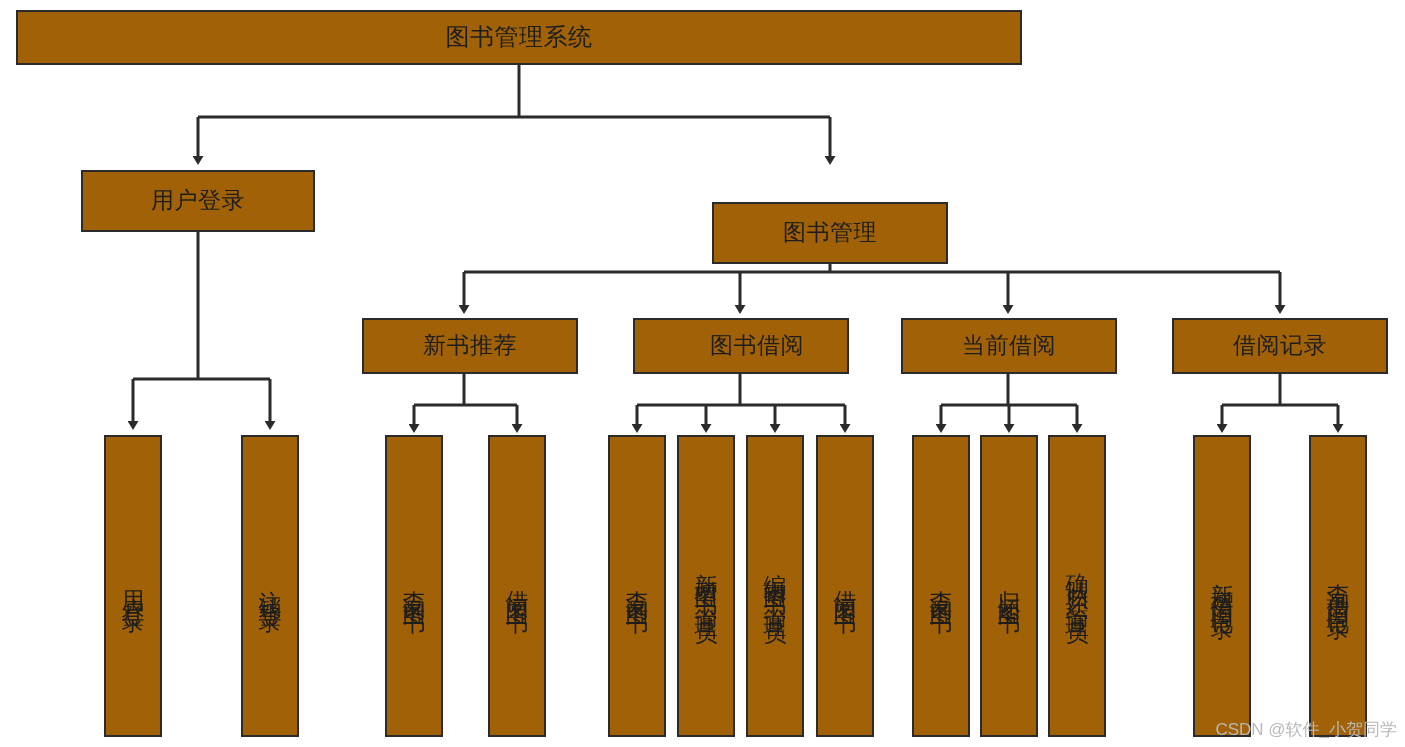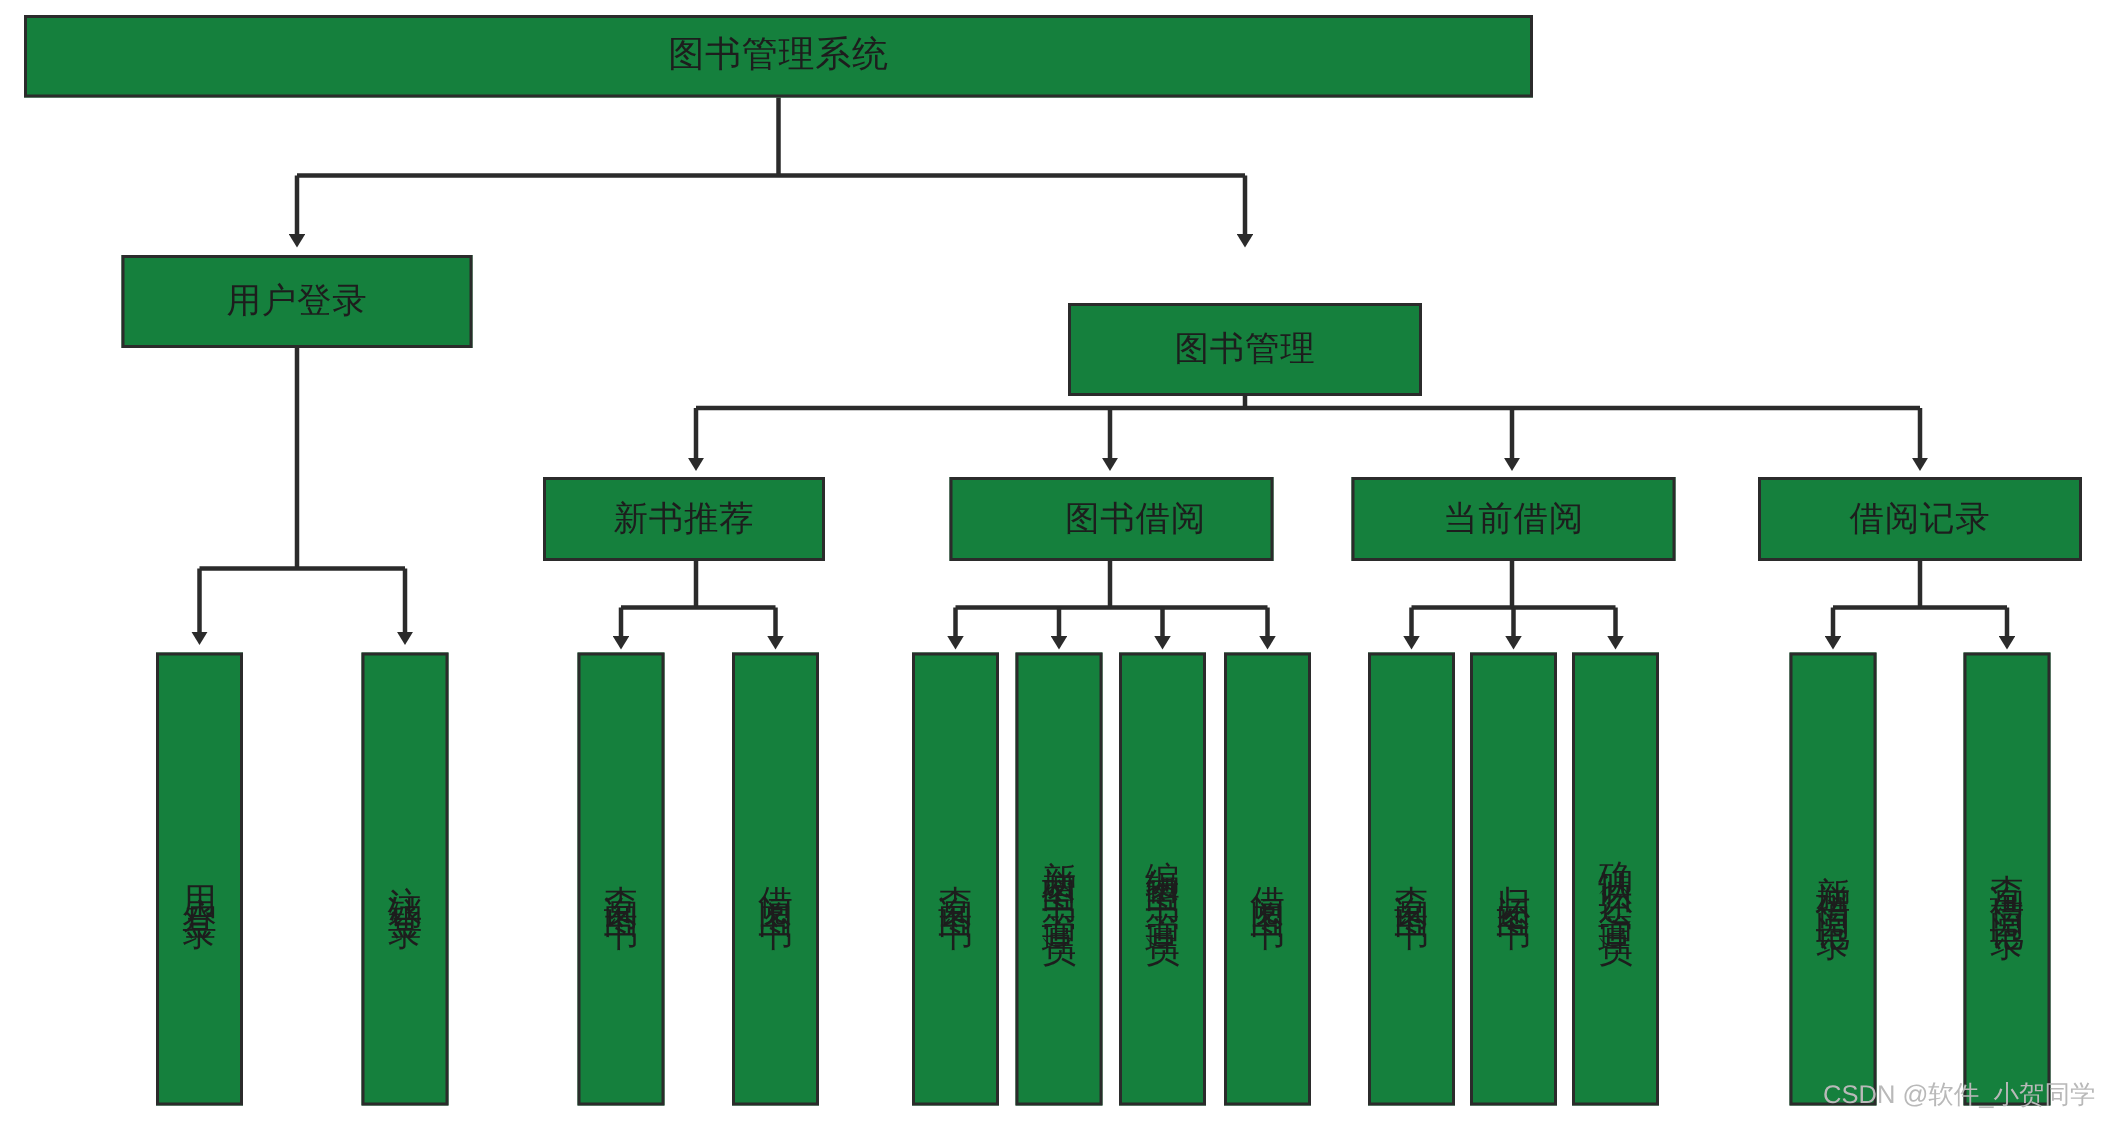--- a/index.html
+++ b/index.html
@@ -23,21 +23,21 @@
     left: 0;
     top: 0;
     width: 1405px;
     height: 747px;
     pointer-events: none;
   }
   .node {
     position: absolute;
     box-sizing: border-box;
     border: 2px solid #2b2b2b;
-    background: #15803d;
+    background: #a16207;
     display: flex;
     align-items: center;
     justify-content: center;
     color: #1d1d1d;
     z-index: 2;
   }
   .node-label {
     display: block;
     text-align: center;
     line-height: 1.12;
@@ -136,21 +136,21 @@
   </div>
 
   <div class="node horizontal" style="left:81px; top:170px; width:234px; height:62px;">
     <span class="node-label">用户登录</span>
   </div>
 
   <div class="node horizontal" style="left:712px; top:170px; width:236px; height:62px;margin-top:32px;">
     <span class="node-label">图书管理</span>
   </div>
 
-  <div class="node horizontal" style="left:362px; top:318px; width:188px; height:56px;">
+  <div class="node horizontal" style="left:362px; top:318px; width:216px; height:56px;">
     <span class="node-label">新书推荐</span>
   </div>
 
   <div class="node horizontal" style="left:633px; top:318px; width:216px; height:56px;padding-left:32px;">
     <span class="node-label">图书借阅</span>
   </div>
 
   <div class="node horizontal" style="left:901px; top:318px; width:216px; height:56px;">
     <span class="node-label">当前借阅</span>
   </div>

